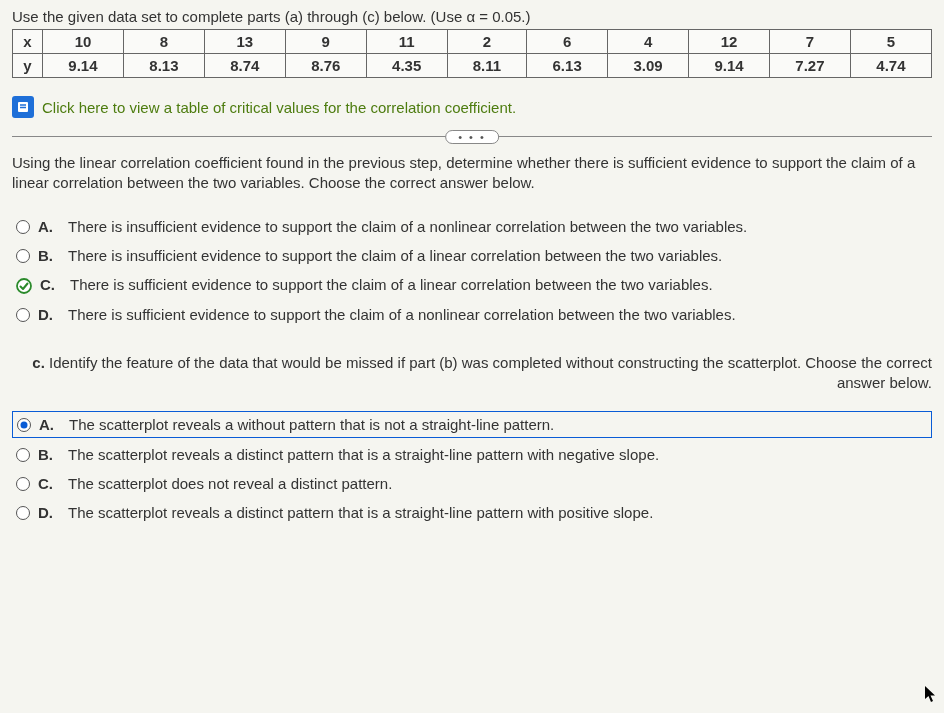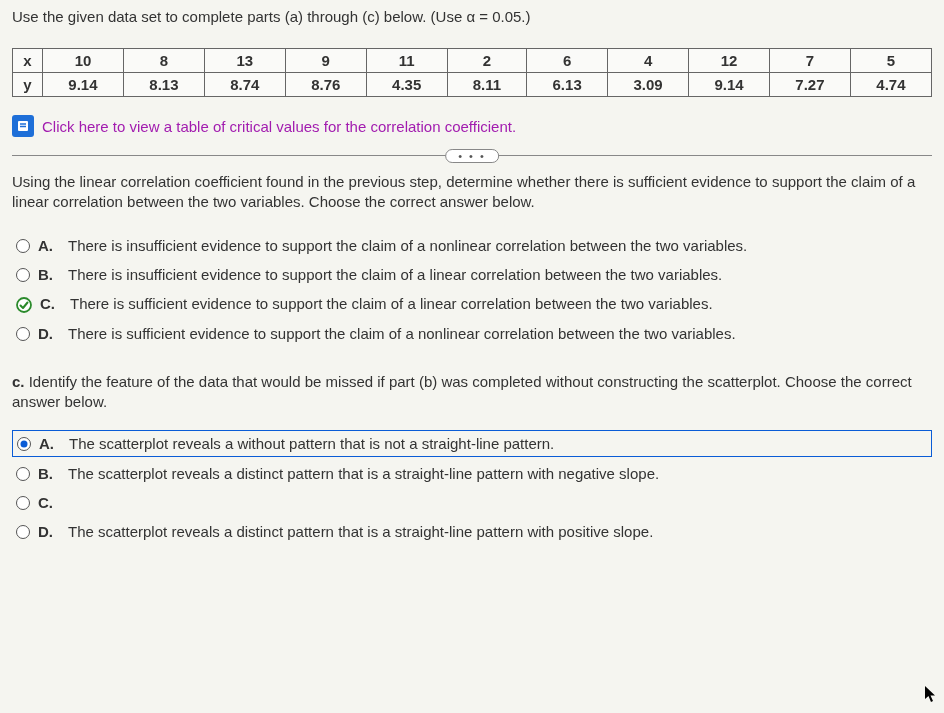--- a/index.html
+++ b/index.html
@@ -4,21 +4,21 @@
   <style>
     * { margin: 0; padding: 0; box-sizing: border-box; }
     body {
       font-family: Arial, sans-serif;
       font-size: 15px;
       color: #333;
       background: #f5f5f0;
       padding: 8px 12px;
       width: 944px;
     }
-    .instruction { margin-bottom: 23px; }
+    .instruction { margin-bottom: 4px; }
     .data-table {
       border-collapse: collapse;
       width: 100%;
       margin-bottom: 18px;
     }
     .data-table td, .data-table th {
       border: 1px solid #666;
       padding: 3px 8px;
       text-align: center;
       font-weight: bold;
@@ -39,21 +39,21 @@
       height: 22px;
       background: #1e6fd8;
       border-radius: 3px;
       display: inline-flex;
       align-items: center;
       justify-content: center;
       color: #fff;
       font-size: 11px;
       font-weight: bold;
     }
-    .link-text { color: #a21caf; }
+    .link-text { color: #4d7c0f; }
     .ellipsis-pill {
       position: absolute;
       left: 50%;
       top: 50%;
       transform: translate(-50%, -50%);
       background: #fff;
       border: 1px solid #888;
       border-radius: 10px;
       padding: 0 12px;
       font-size: 11px;
@@ -92,21 +92,21 @@
       width: 16px; height: 16px;
     }
     .radio.checked-correct svg { display: block; }
     .option-letter { font-weight: bold; margin-right: 4px; min-width: 18px; }
     .option-text { flex: 1; }
     .boxed {
       border: 1.5px solid #0a5cd6;
       padding: 4px;
       margin: 2px 0;
     }
-    .part-c .question-text { margin-top: 24px; }
+    .part-c .question-text { margin-top: 24px; text-align: right; }
     .divider-wrap { position: relative; height: 1px; margin: 18px 0 16px 0; }
     .divider-wrap .line { position: absolute; inset:0; border-top:1px solid #888; }
     .cursor {
       position: fixed;
       right: 6px;
       bottom: 6px;
       font-size: 16px;
       color: #000;
     }
   </style>
@@ -207,20 +207,21 @@
       <span class="option-text">The scatterplot reveals a without pattern that is not a straight-line pattern.</span>
     </div>
     <div class="option-row">
       <span class="radio"></span>
       <span class="option-letter">B.</span>
       <span class="option-text">The scatterplot reveals a distinct pattern that is a straight-line pattern with negative slope.</span>
     </div>
     <div class="option-row">
       <span class="radio"></span>
       <span class="option-letter">C.</span>
+      <span class="option-text">The scatterplot does not reveal a distinct pattern.</span>
     </div>
     <div class="option-row">
       <span class="radio"></span>
       <span class="option-letter">D.</span>
       <span class="option-text">The scatterplot reveals a distinct pattern that is a straight-line pattern with positive slope.</span>
     </div>
   </div>
 </div>
 
 <span class="cursor">

